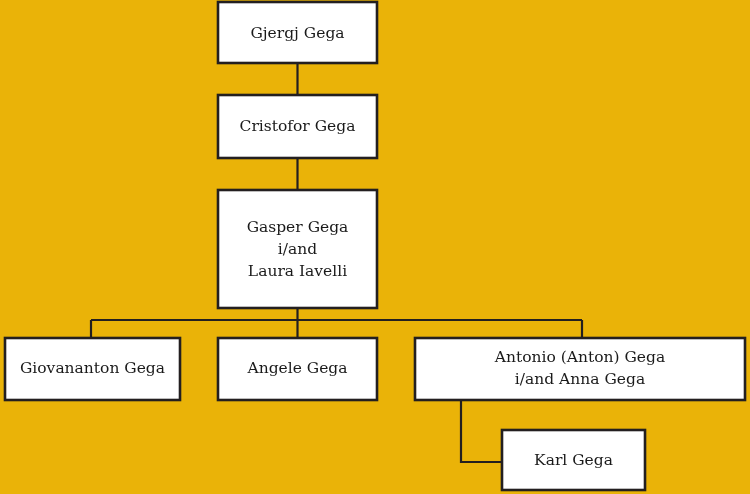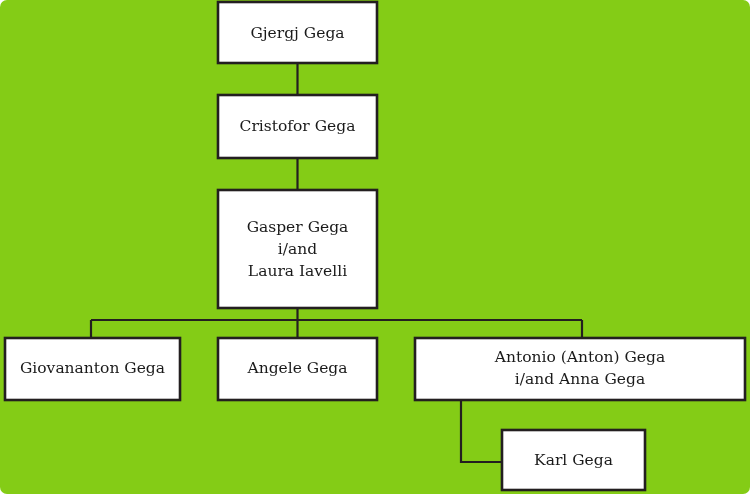--- a/index.html
+++ b/index.html
@@ -7,23 +7,22 @@
     padding: 0;
     background: #ffffff;
   }
   body {
     font-family: "DejaVu Serif", "Liberation Serif", serif;
   }
   #chart-root {
     position: relative;
     width: 750px;
     height: 494px;
-    background: #84cc16;
+    background: #eab308;
     overflow: hidden;
-    border-radius: 7px;
   }
   #tree-svg {
     position: absolute;
     top: 0;
     left: 0;
     width: 750px;
     height: 494px;
     display: block;
   }
   .node-box {

